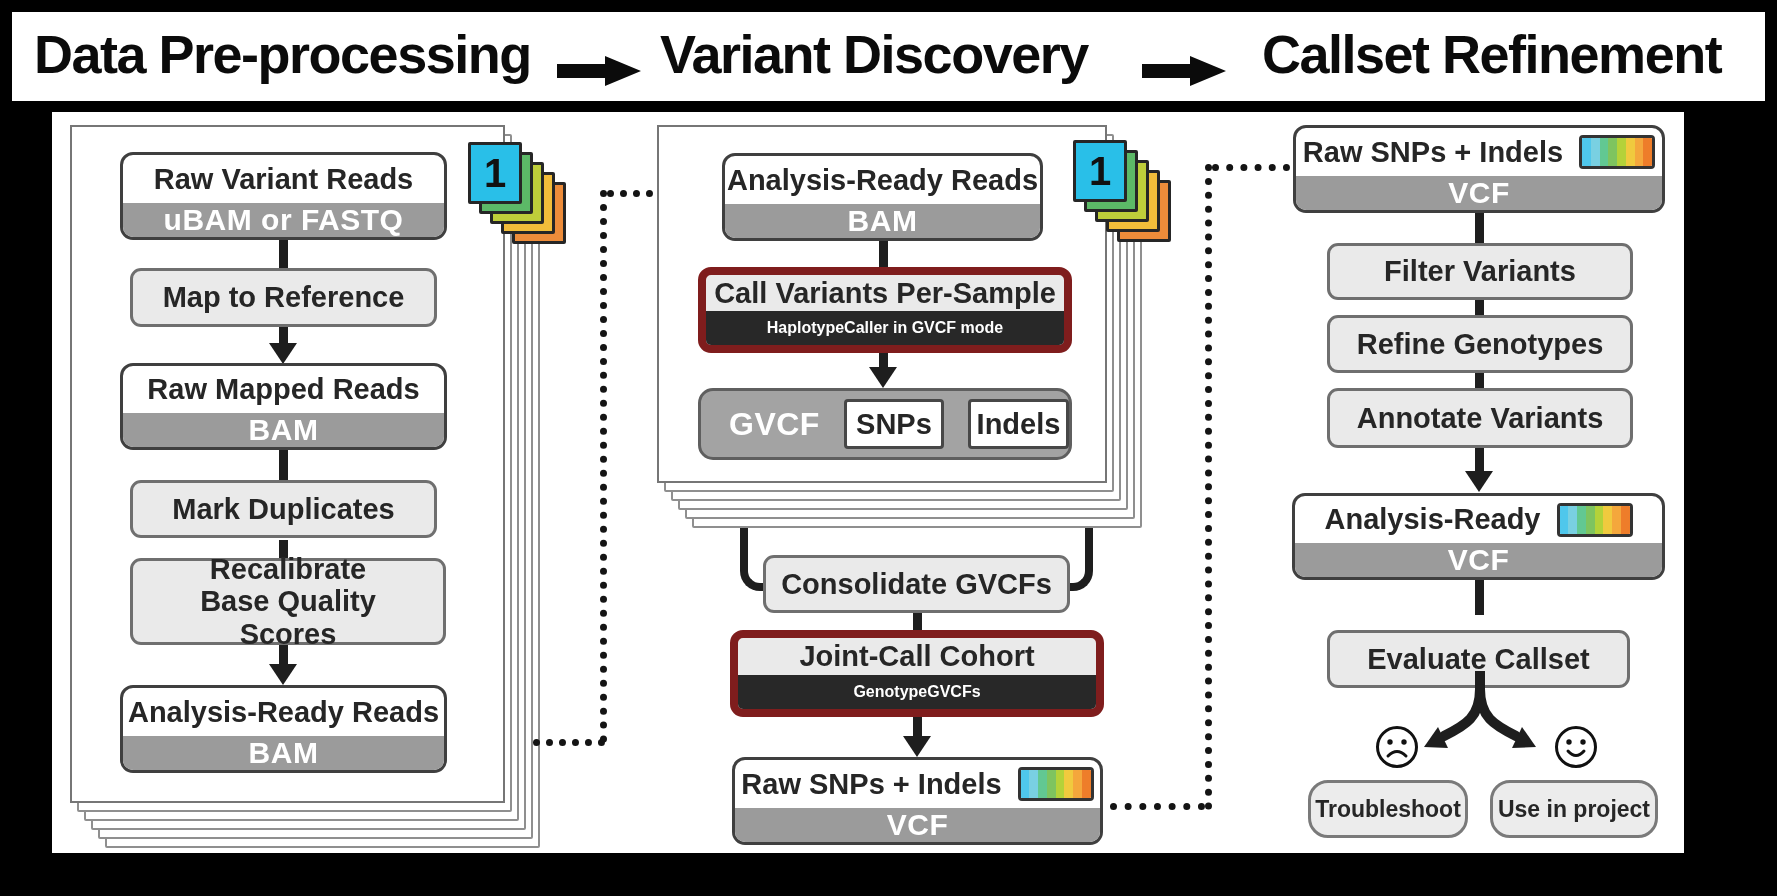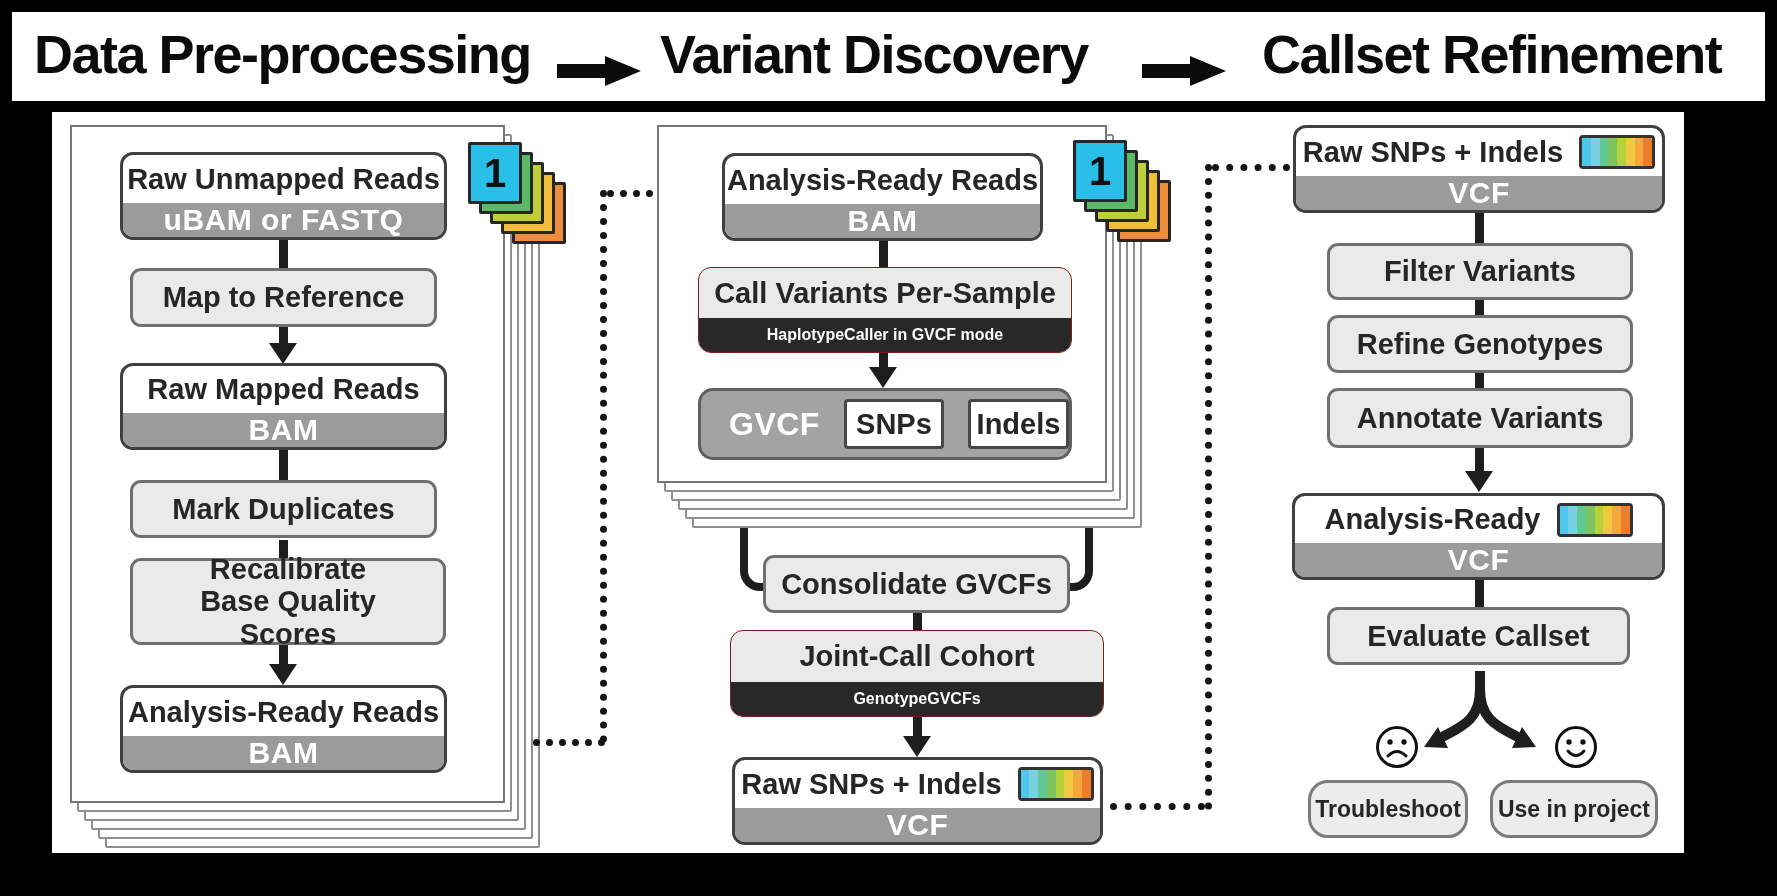--- a/index.html
+++ b/index.html
@@ -32,21 +32,21 @@
           font-size:29px;font-weight:800;color:#262626;white-space:nowrap;}
   .dbar{height:34px;background:#9b9b9b;color:#fff;display:flex;align-items:center;
         justify-content:center;font-size:30px;font-weight:800;letter-spacing:.5px;}
 
   
   .procbox{background:#eaeaea;border:3px solid #6f6f6f;border-radius:11px;display:flex;
            align-items:center;justify-content:center;font-size:29px;font-weight:800;
            color:#262626;text-align:center;line-height:1.12;}
 
   
-  .toolbox{background:#eaeaea;border:1px solid #7f1d1d;border-radius:13px;overflow:hidden;
+  .toolbox{background:#eaeaea;border:8px solid #7f1d1d;border-radius:13px;overflow:hidden;
            display:flex;flex-direction:column;}
   .ttitle{flex:1;display:flex;align-items:center;justify-content:center;
           font-size:29px;font-weight:800;color:#262626;white-space:nowrap;}
   .tbar{height:34px;background:#282828;color:#fff;display:flex;align-items:center;
         justify-content:center;font-size:16px;font-weight:800;}
 
   
   .gvcfbox{background:#a3a3a3;border:3px solid #5f5f5f;border-radius:15px;display:flex;
            align-items:center;padding:0 0 0 28px;gap:24px;}
   .gvcflabel{color:#fff;font-size:32px;font-weight:800;letter-spacing:.5px;}
@@ -103,21 +103,21 @@
 
     <div class="abs tab" style="left:460px;top:70px;background:#ed8c3a;z-index:7"></div>
     <div class="abs tab" style="left:449px;top:60px;background:#f2bd3a;z-index:8"></div>
     <div class="abs tab" style="left:438px;top:50px;background:#bfce3a;z-index:9"></div>
     <div class="abs tab" style="left:427px;top:40px;background:#5cb967;z-index:10"></div>
     <div class="abs tab" style="left:416px;top:30px;background:#29bfe8;z-index:11">
       <span class="num">1</span>
     </div>
 
     <div class="abs databox" style="left:68px;top:40px;width:327px;height:88px;z-index:8">
-      <div class="dtitle">Raw Unmapped Reads</div>
+      <div class="dtitle">Raw Variant Reads</div>
       <div class="dbar">uBAM or FASTQ</div>
     </div>
     <div class="abs stub" style="left:227px;top:128px;height:28px;z-index:8"></div>
     <div class="abs procbox" style="left:78px;top:156px;width:307px;height:59px;z-index:8">Map to Reference</div>
     <div class="abs stub" style="left:227px;top:215px;height:17px;z-index:8"></div>
     <div class="abs head" style="left:217px;top:231px;z-index:8"></div>
     <div class="abs databox" style="left:68px;top:251px;width:327px;height:87px;z-index:8">
       <div class="dtitle">Raw Mapped Reads</div>
       <div class="dbar">BAM</div>
     </div>
@@ -233,21 +233,21 @@
             <i></i>
             <i></i>
             <i></i>
             <i></i>
             <i></i>
           </span>
       </div>
       <div class="dbar">VCF</div>
     </div>
     <div class="abs stub" style="left:1423px;top:468px;height:35px;z-index:8"></div>
-    <div class="abs procbox" style="left:1275px;top:495px;width:303px;height:58px;z-index:8">Evaluate Callset</div>
+    <div class="abs procbox" style="left:1275px;top:518px;width:303px;height:58px;z-index:8">Evaluate Callset</div>
 
     <svg class="abs" style="left:1308px;top:559px;z-index:8" width="240" height="100" viewBox="0 0 240 100">
       <path d="M120 0 V22" stroke="#1e1e1e" stroke-width="10" fill="none"></path>
       <path d="M120 18 C120 46 106 54 84 65" stroke="#1e1e1e" stroke-width="10" fill="none" stroke-linecap="round"></path>
       <path d="M120 18 C120 46 134 54 156 65" stroke="#1e1e1e" stroke-width="10" fill="none" stroke-linecap="round"></path>
       <polygon points="64,76 88,77 78,56" fill="#1e1e1e"></polygon>
       <polygon points="176,76 152,77 162,56" fill="#1e1e1e"></polygon>
     </svg>
 
     <svg class="abs" style="left:1322px;top:612px;z-index:8" width="46" height="46" viewBox="0 0 46 46">

